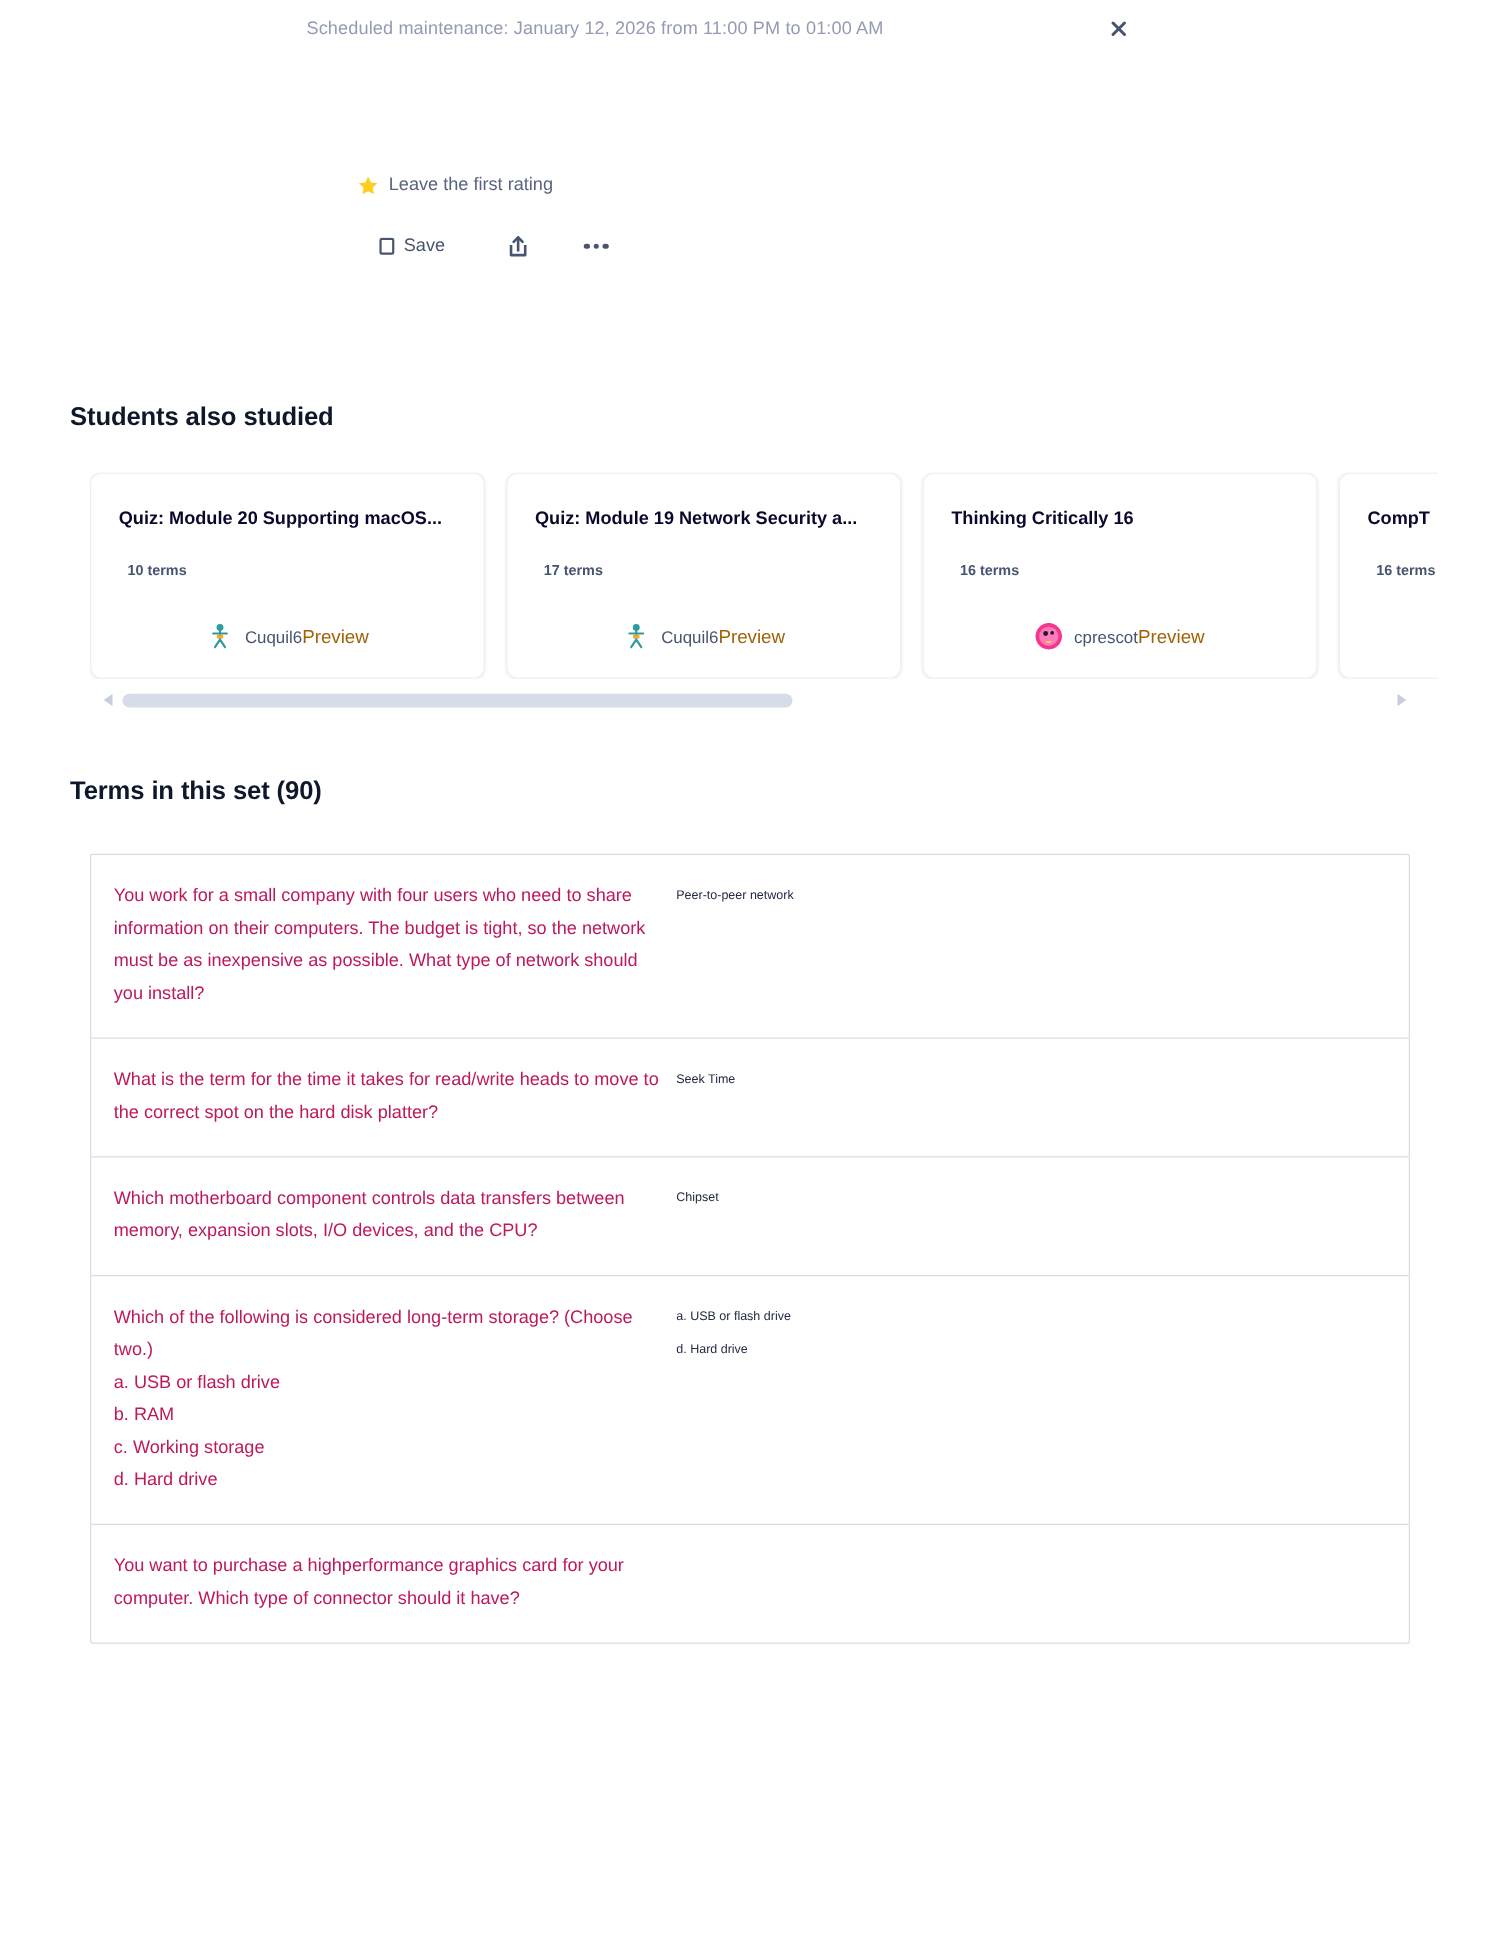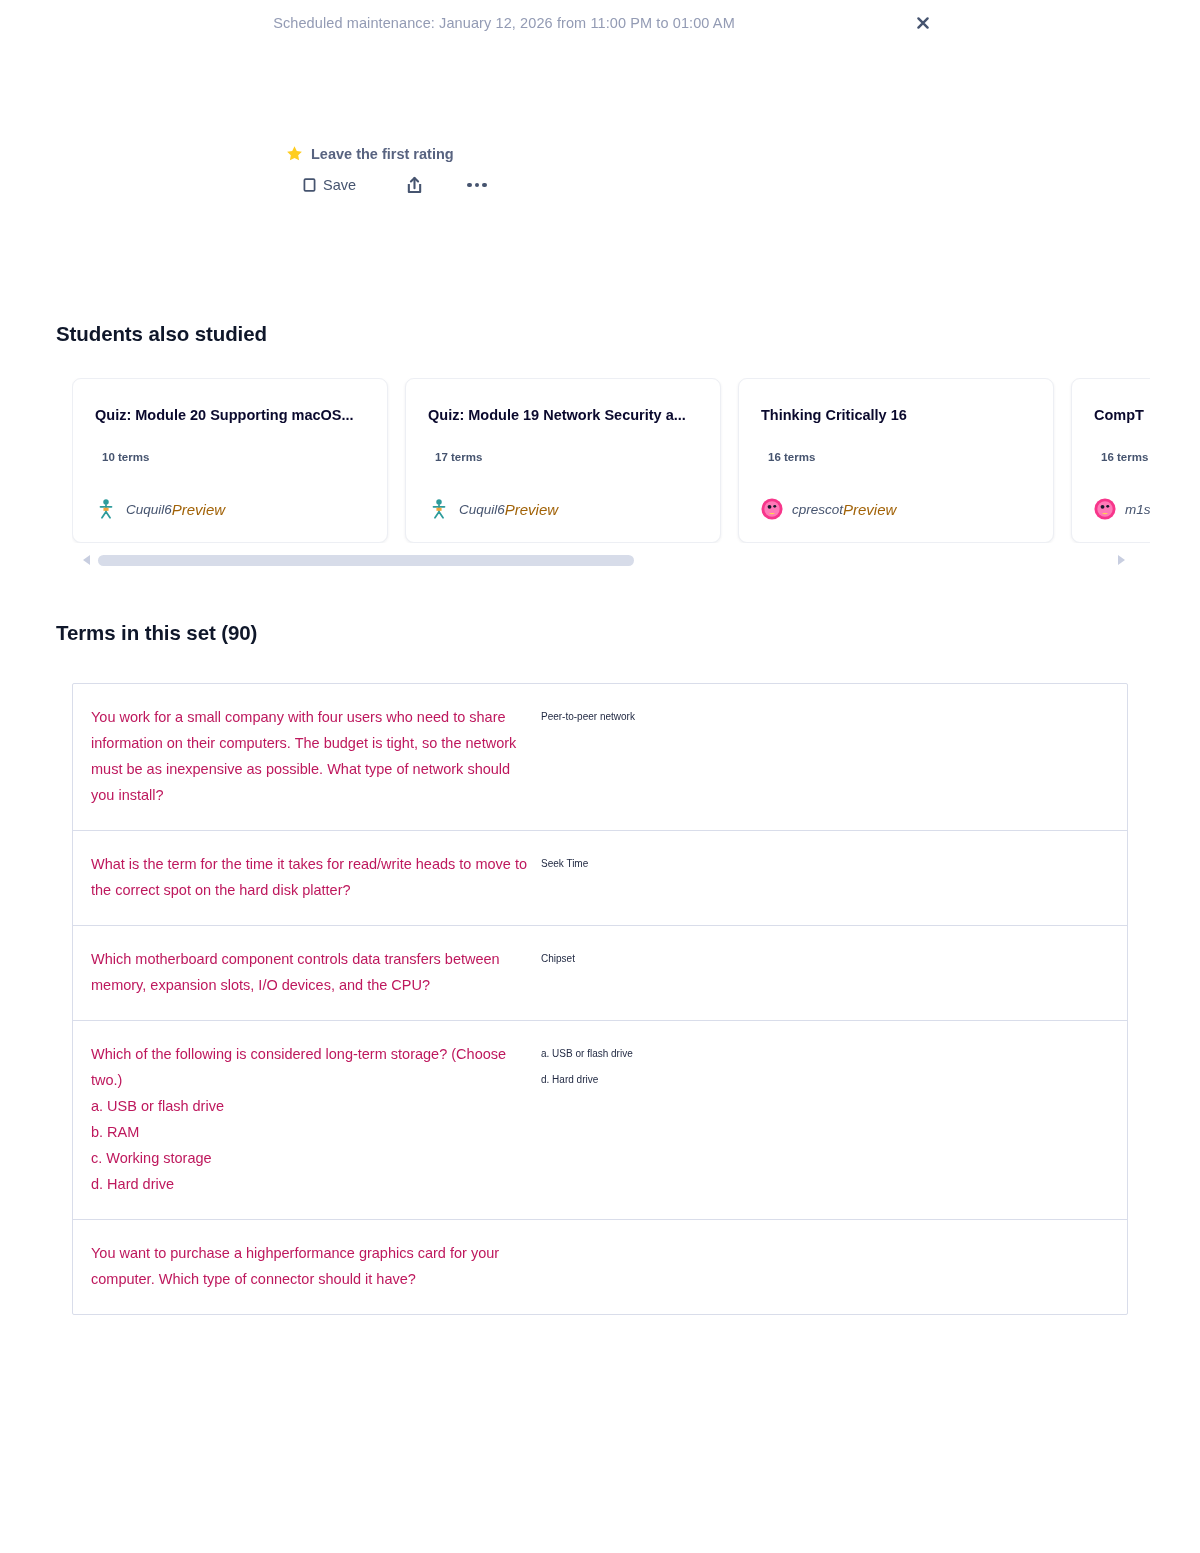--- a/index.html
+++ b/index.html
@@ -14,21 +14,20 @@
   .page { position: relative; width: 1200px; height: 1553px; }
 
   
   .banner {
     position: absolute;
     left: 0; top: 0;
     width: 952px; height: 46px;
     display: flex;
     align-items: center;
     justify-content: center;
-    margin-left: 28px;
   }
   .banner-text {
     font-size: 14.5px;
     color: #939bb4;
     letter-spacing: 0.1px;
     white-space: nowrap;
   }
   .banner-close {
     position: absolute;
     right: 46px;
@@ -47,37 +46,36 @@
   .title-block { position: absolute; left: 286px; top: 132px; }
   .set-title {
     font-size: 30px;
     font-weight: 700;
     color: #0a092d;
     letter-spacing: -0.3px;
     line-height: 40px;
   }
   .rating-row {
     display: flex;
-    align-items: flex-end;
+    align-items: flex-start;
     gap: 8px;
     margin-top: 8px;
     height: 22px;
-    font-weight: bold;
   }
   .star-icon { width: 17px; height: 17px; display: block; }
   .rating-label {
     font-size: 14.5px;
     color: #586380;
     cursor: pointer;
   }
   .action-row {
     display: flex;
     align-items: center;
     gap: 0;
-    margin-top: 14px;
+    margin-top: 26px;
     padding-left: 17px;
     justify-content: flex-end;
   }
   .action-btn {
     display: flex;
     align-items: center;
     gap: 7px;
     color: #46546f;
     font-size: 14.5px;
     cursor: pointer;
@@ -148,22 +146,21 @@
     font-weight: 600;
     color: #46546f;
     padding-left: 7px;
   }
   .card-footer {
     position: absolute;
     left: 22px; right: 22px;
     bottom: 22px;
     display: flex;
     align-items: center;
-    justify-content: flex-start;
-    font-style: italic;
+    justify-content: center;
   }
   .card-author {
     display: flex;
     align-items: center;
     gap: 9px;
     font-size: 13.5px;
     color: #46546f;
   }
   .avatar { width: 22px; height: 22px; flex: 0 0 22px; display: block; }
   .preview-link {

